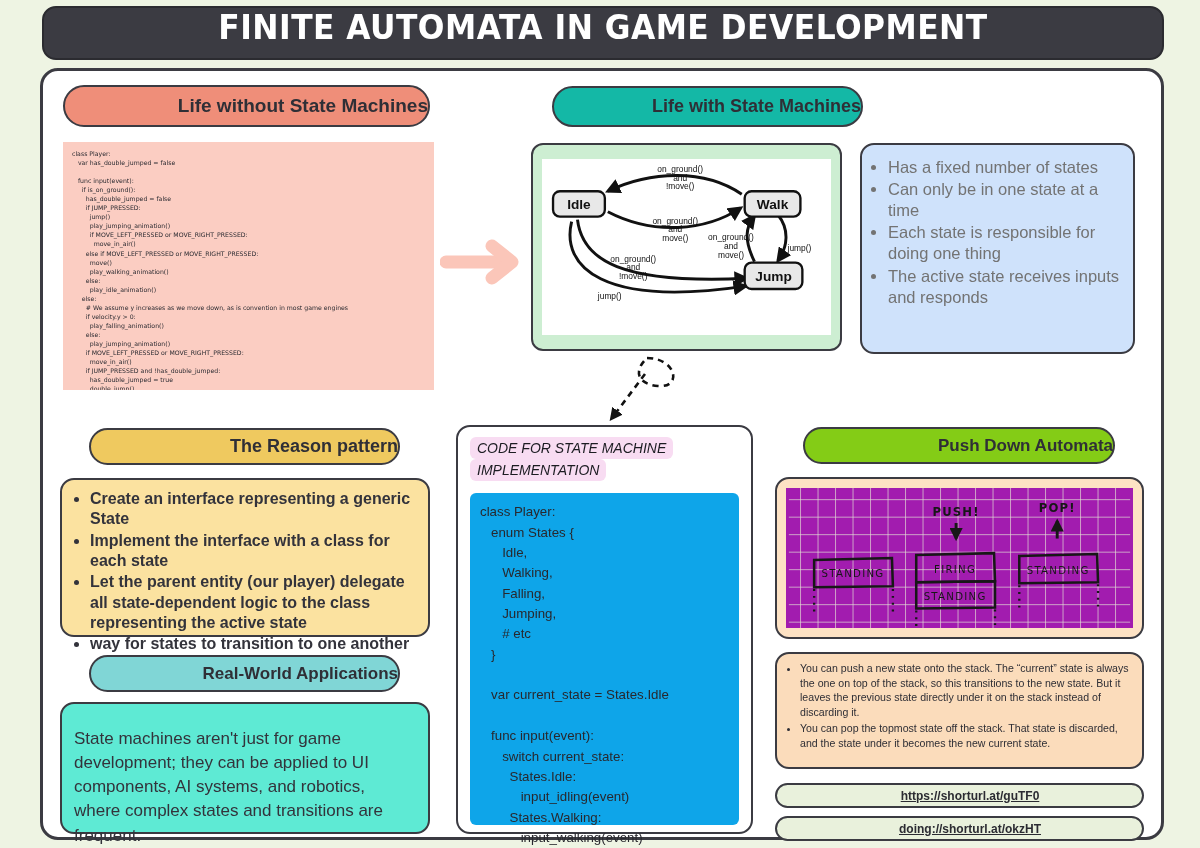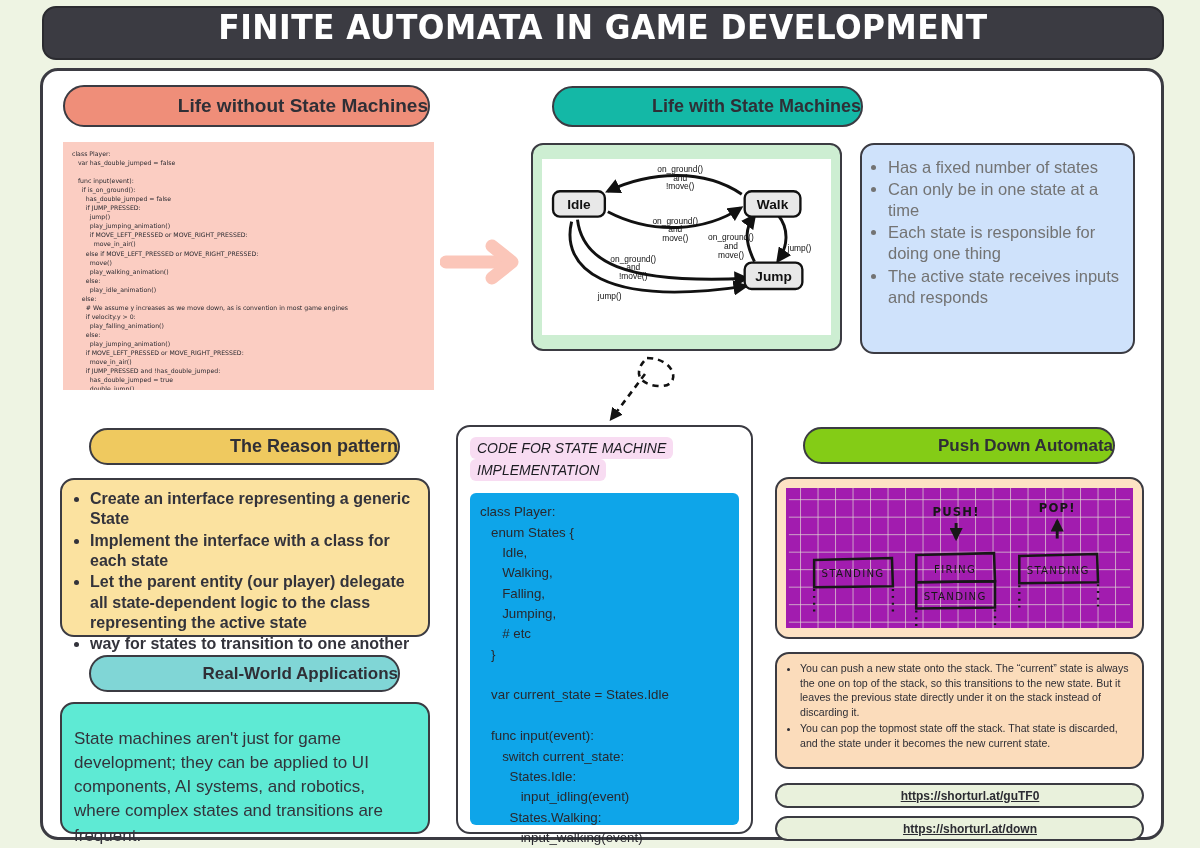--- a/index.html
+++ b/index.html
@@ -392,16 +392,16 @@
     <ul>
       <li>You can push a new state onto the stack. The “current” state is always the one on top of the stack, so this transitions to the new state. But it leaves the previous state directly under it on the stack instead of discarding it.</li>
       <li>You can pop the topmost state off the stack. That state is discarded, and the state under it becomes the new current state.</li>
     </ul>
   </div>
 
   <div class="link-pill link-1">
     <a href="#">https://shorturl.at/guTF0</a>
   </div>
   <div class="link-pill link-2">
-    <a href="#">https://shorturl.at/down</a>
+    <a href="#">doing://shorturl.at/okzHT</a>
   </div>
 
 </div>
 
 </body></html>

